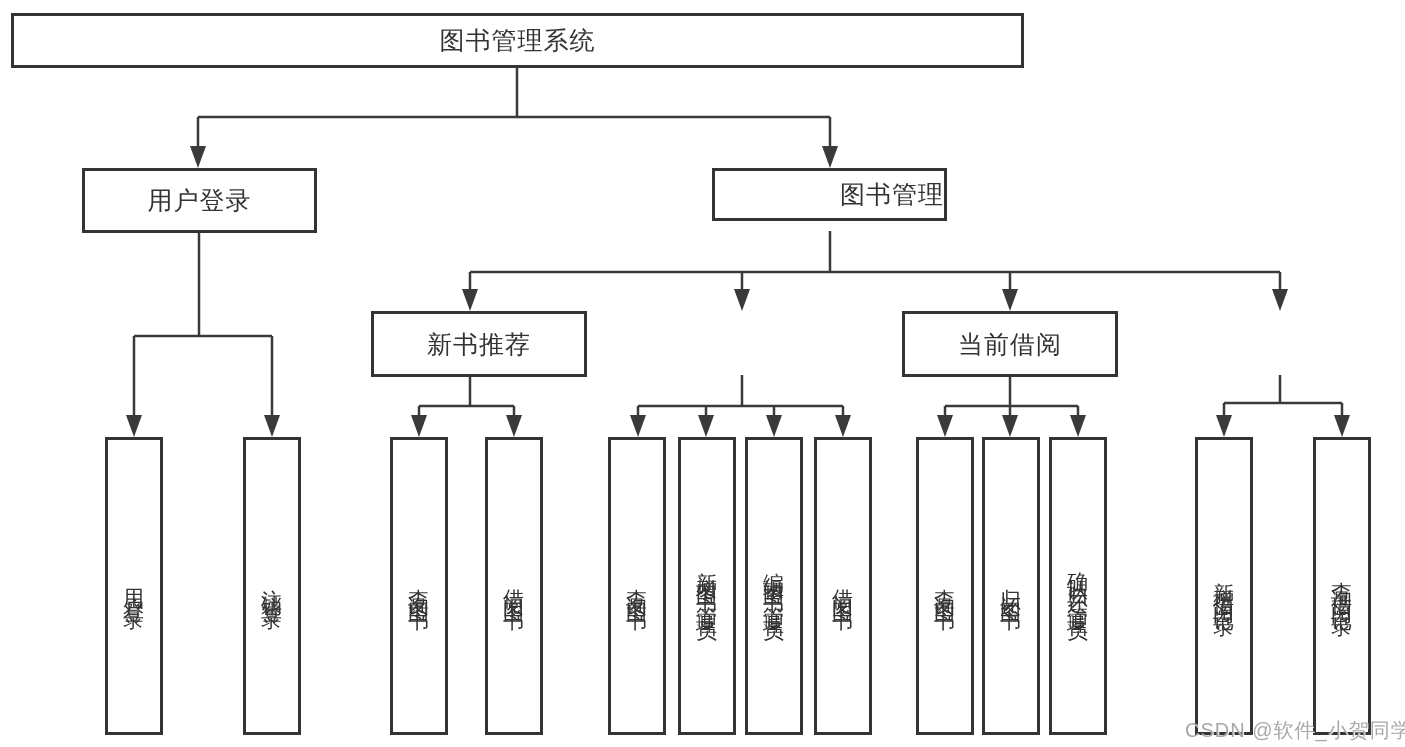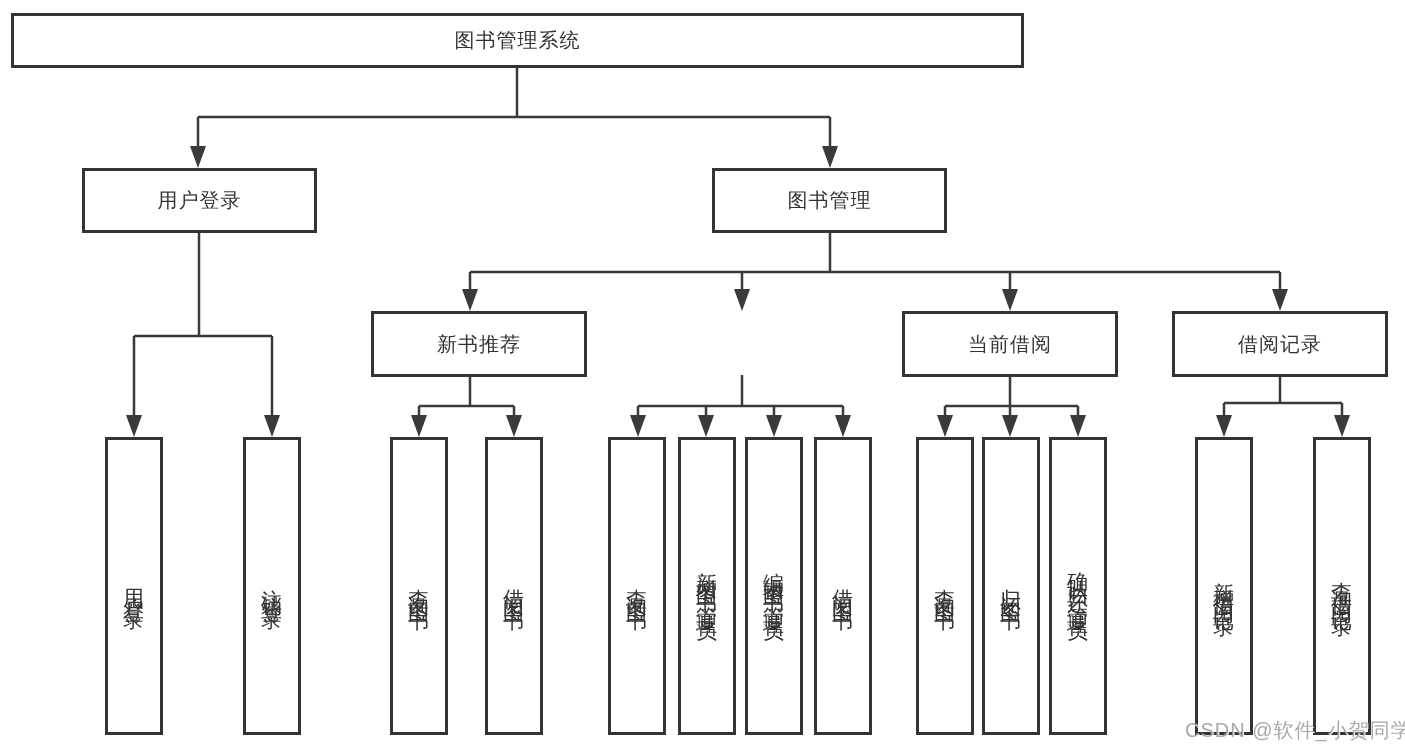--- a/index.html
+++ b/index.html
@@ -17,21 +17,21 @@
     z-index: 0;
   }
   .hbox {
     position: absolute;
     box-sizing: border-box;
     border: 3px solid #343434;
     background: #ffffff;
     display: flex;
     align-items: center;
     justify-content: center;
-    font-size: 20px;
+    font-size: 25px;
     color: #333333;
     letter-spacing: 1px;
     z-index: 1;
   }
   .vbox {
     position: absolute;
     top: 437px;
     width: 58px;
     height: 298px;
     box-sizing: border-box;
@@ -43,21 +43,21 @@
     align-items: center;
     justify-content: center;
     font-size: 21px;
     letter-spacing: 7px;
     color: #333333;
     line-height: 1;
     z-index: 1;
   }
   .root  { left: 11px;  top: 13px;  width: 1013px; height: 55px; }
   .l2a   { left: 82px;  top: 168px; width: 235px;  height: 65px; }
-  .l2b   { left: 712px; top: 168px; width: 235px;  height: 65px; }
+  .l2b   { left: 712px; top: 168px; width: 235px;  height: 53px; justify-content: flex-end; }
   .l3    { top: 311px; width: 216px; height: 66px; }
   .l3a { left: 362px; margin-left: 9px; }  .l3b { left: 634px; }  .l3c { left: 902px; }  .l3d { left: 1172px; }
 
   .lf1  { left: 105px; }  .lf2  { left: 243px; }
   .lf3  { left: 390px; }  .lf4  { left: 485px; }
   .lf5  { left: 608px; }  .lf6  { left: 678px; }  .lf7  { left: 745px; }  .lf8  { left: 814px; }
   .lf9  { left: 916px; }  .lf10 { left: 982px; }  .lf11 { left: 1049px; }
   .lf12 { left: 1195px; } .lf13 { left: 1313px; }
 
   .watermark {
@@ -165,23 +165,20 @@
   <div class="hbox l2b">
     <span>图书管理</span>
   </div>
 
   <div class="hbox l3 l3a">
     <span>新书推荐</span>
   </div>
   <div class="hbox l3 l3c">
     <span>当前借阅</span>
   </div>
-  <div class="hbox l3 l3d">
-    <span>借阅记录</span>
-  </div>
 
   <div class="vbox lf1">用户登录</div>
   <div class="vbox lf2">注销登录</div>
 
   <div class="vbox lf3">查询图书</div>
   <div class="vbox lf4">借阅图书</div>
 
   <div class="vbox lf5">查询图书</div>
   <div class="vbox lf6">新增图书（管理员）</div>
   <div class="vbox lf7">编辑图书（管理员）</div>

